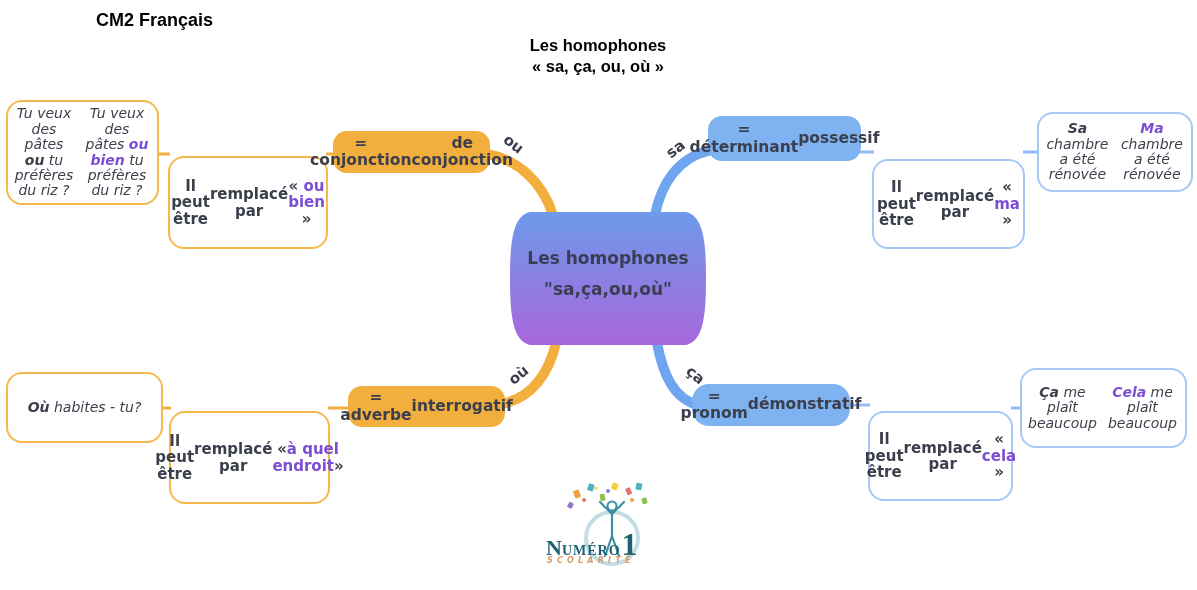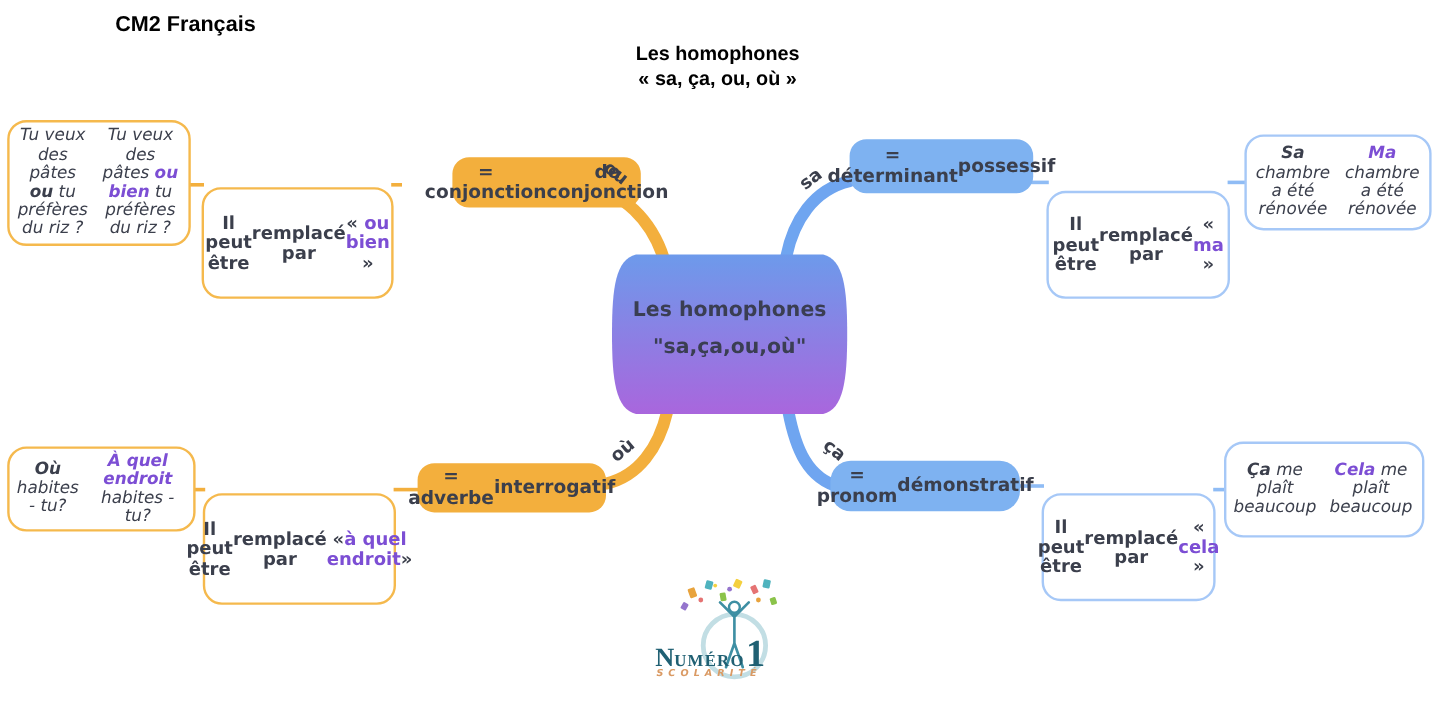--- a/index.html
+++ b/index.html
@@ -37,21 +37,21 @@
   .fill-blue{background:var(--blue);}
 
   .hl-dark{font-weight:800;color:var(--dark);}
   .hl-purple{font-weight:800;color:var(--purple);}
 
   .curve-label{position:absolute;z-index:2;font-weight:bold;font-size:15px;color:var(--dark);}
 
   
   #ex-ou{left:6px;top:100px;width:153px;height:105px;}
   #hint-ou{left:168px;top:108px;width:160px;height:93px;}
-  #cat-ou{left:333px;top:131px;width:157px;height:42px;margin-left:44px;}
+  #cat-ou{left:333px;top:131px;width:157px;height:42px;}
   #lbl-ou{left:503px;top:135px;transform:rotate(38deg);}
   
   #cat-sa{left:708px;top:116px;width:153px;height:45px;}
   #hint-sa{left:872px;top:111px;width:153px;height:90px;}
   #ex-sa{left:1037px;top:112px;width:156px;height:80px;}
   #lbl-sa{left:666px;top:140px;transform:rotate(-38deg);}
   
   #ex-ou2{left:6px;top:372px;width:157px;height:71px;}
   #hint-ou2{left:169px;top:363px;width:161px;height:93px;}
   #cat-ou2{left:348px;top:386px;width:157px;height:41px;}
@@ -155,21 +155,20 @@
     <div><span>« </span><span class="hl-purple">ma</span><span> »</span></div>
   </div>
   <div id="ex-sa" class="box box-example border-blue">
     <div><span></span><span class="hl-dark">Sa</span><span> chambre a été rénovée</span></div>
     <div><span></span><span class="hl-purple">Ma</span><span> chambre a été rénovée</span></div>
   </div>
   <div id="lbl-sa" class="curve-label">sa</div>
 
   <div id="ex-ou2" class="box box-example border-orange">
     <div><span></span><span class="hl-dark">Où</span><span> habites - tu?</span></div>
-    <div><span></span><span class="hl-purple">À quel endroit</span><span> habites - tu?</span></div>
   </div>
   <div id="hint-ou2" class="box box-hint border-orange">
     <svg class="bulb" viewBox="0 0 24 26">
       <circle cx="12" cy="9" r="8.2" fill="#F6C45F"></circle>
       <path d="M12,15 V11 M12,11 L9,8 M12,11 L15,8" stroke="#FBE3A8" stroke-width="1.6" fill="none" stroke-linecap="round"></path>
       <path d="M9,17 h6 v5 a3,3 0 0 1 -6,0 Z" fill="#ABB2BA"></path>
       <path d="M9,19 h6 M9,21 h6" stroke="#D7DBDF" stroke-width="0.9"></path>
     </svg>
     <div>Il peut être</div>
     <div>remplacé par</div>

